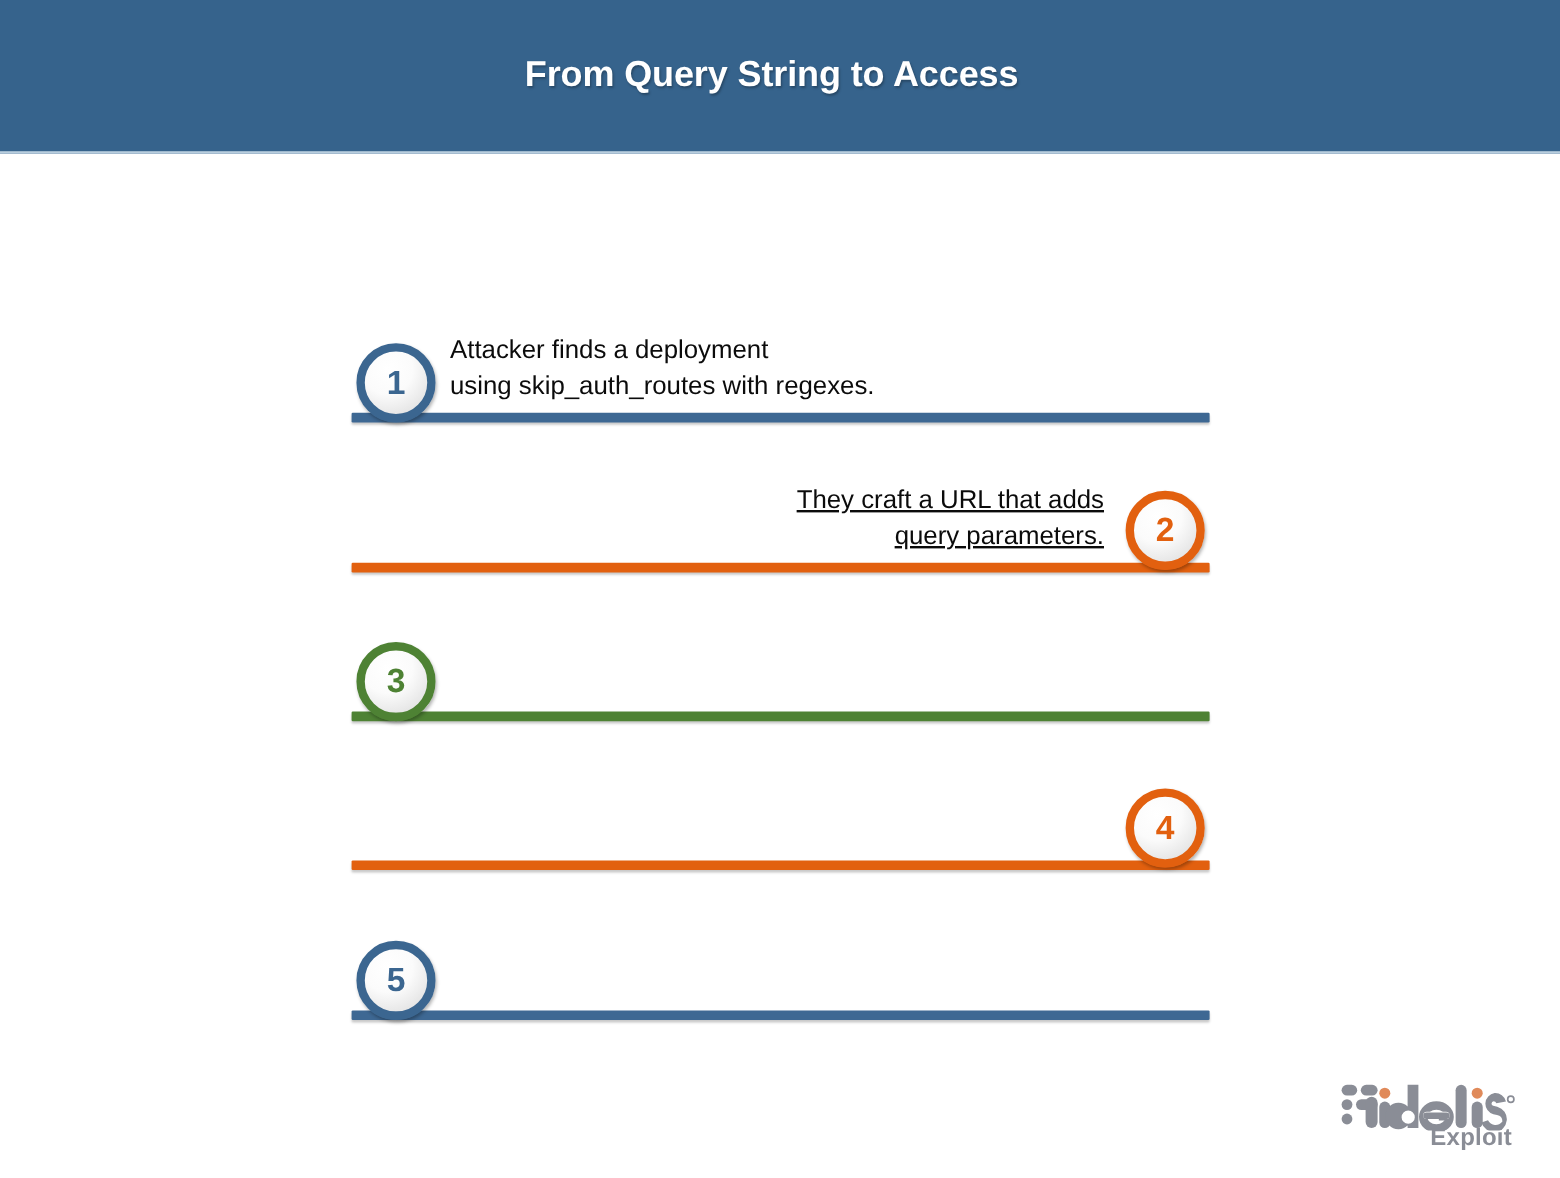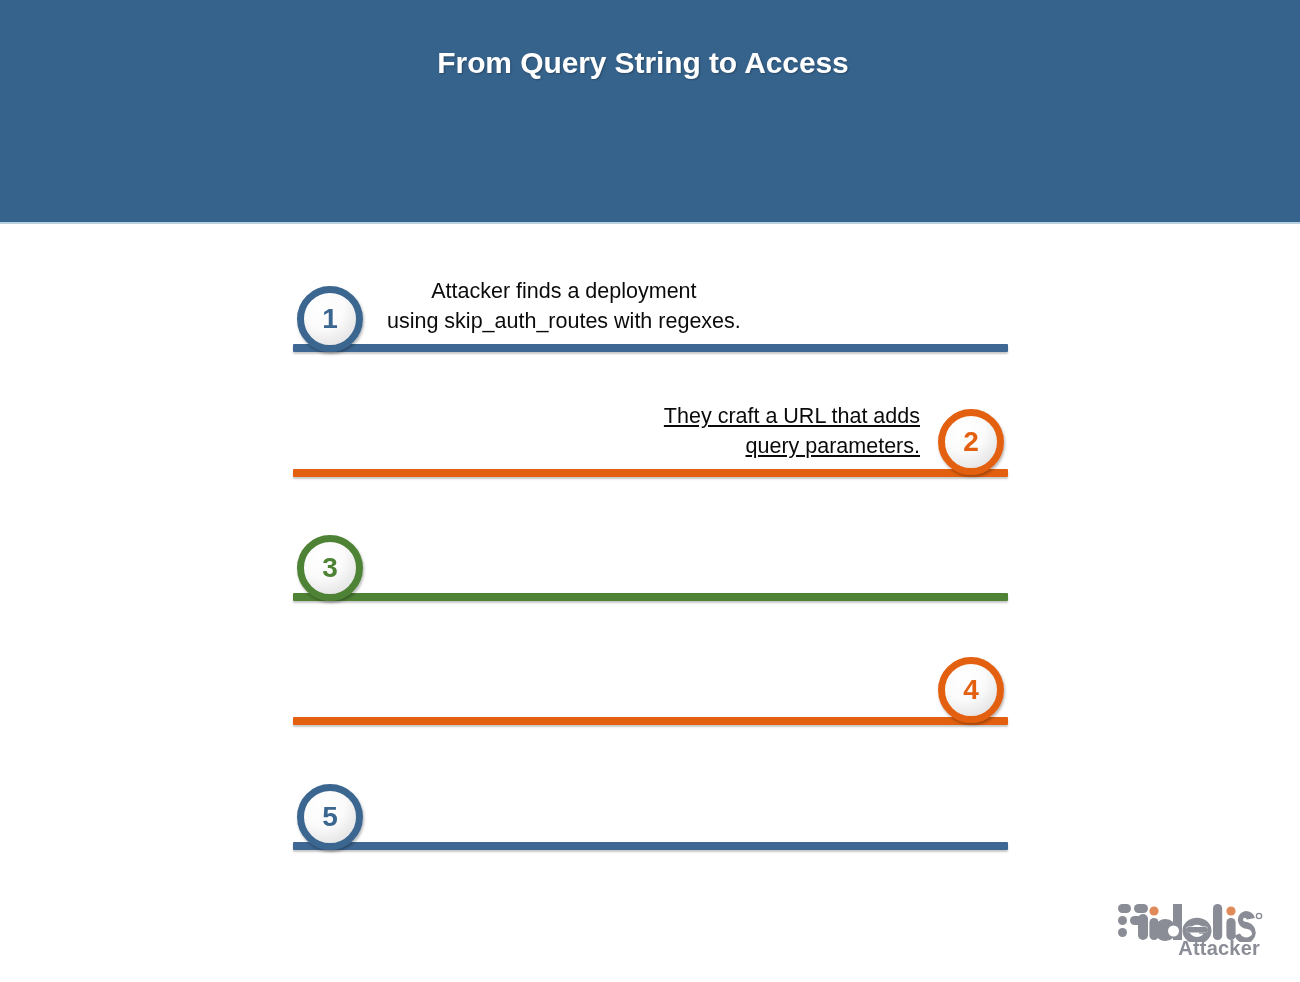--- a/index.html
+++ b/index.html
@@ -14,21 +14,21 @@
     overflow: hidden;
     position: relative;
   }
 
   
   .header-banner {
     position: absolute;
     left: 0;
     top: 0;
     width: 1300px;
-    height: 224px;
+    height: 128px;
     background: #36638C;
     box-sizing: border-box;
     border-bottom: 2px solid #b9cede;
   }
   .header-title {
     position: absolute;
     left: 0;
     top: 42px;
     width: 1286px;
     text-align: center;
@@ -98,21 +98,21 @@
   .step-text {
     position: absolute;
     font-size: 21.5px;
     color: #0b0b0b;
     line-height: 30px;
     white-space: pre-line;
   }
 
   
   .step.left .step-badge { left: 4px; top: 24px; }
-  .step.left .step-text  { left: 94px; top: 14px; text-align: center; }
+  .step.left .step-text  { left: 82px; top: 14px; text-align: left; }
   .step.left .step-rule  { bottom: 10px; }
 
   
   .step.right .step-badge { right: 4px; top: 22px; }
   .step.right .step-text  { right: 88px; top: 14px; text-align: right; text-decoration: underline; }
   .step.right .step-rule  { bottom: 10px; }
 
   
   .theme-blue  .step-badge { border-color: #3B6690; }
   .theme-blue  .num        { color: #3B6690; }
@@ -226,14 +226,14 @@
     <path d="M70 28.5 a11 11 0 1 1 21.5 3.2 l-8.5 0 a4 4 0 0 0 -7.5 -2.5 l16 0 a11.5 11.5 0 0 0 -21.5 -0.7 z" fill="#8a8d96"></path>
     <ellipse cx="81" cy="28.8" rx="11" ry="9.6" fill="none" stroke="#8a8d96" stroke-width="7"></ellipse>
     <rect x="70" y="24.5" width="22" height="6" rx="3" fill="#ffffff"></rect>
     <rect x="70" y="25" width="22" height="5.5" rx="2.7" fill="#8a8d96"></rect>
     <rect x="97" y="2" width="9.2" height="36" rx="4.6" fill="#8a8d96"></rect>
     <circle cx="115" cy="9" r="4.6" fill="#e08a5a"></circle>
     <rect x="110.4" y="16" width="9.2" height="22" rx="4.6" fill="#8a8d96"></rect>
     <path d="M124 31.5 a7 7 0 0 0 12 1 a5.5 5.5 0 0 0 -4.5 -5.4 l-3 -0.6 a9 9 0 0 1 1 -17.6 a9.3 9.3 0 0 1 9.5 7 l-8 1.5 a2.6 2.6 0 0 0 -2.4 -1.6 a1.9 1.9 0 0 0 -0.3 3.7 l3.4 0.7 a10.8 10.8 0 0 1 -2 21.2 a11.4 11.4 0 0 1 -11.2 -8 z" fill="#8a8d96"></path>
     <circle cx="143" cy="14" r="2.6" fill="none" stroke="#8a8d96" stroke-width="1.4"></circle>
   </svg>
-  <div class="logo-word">Attacker</div>
+  <div class="logo-word">Exploit</div>
 </div>
 
 </body></html>

